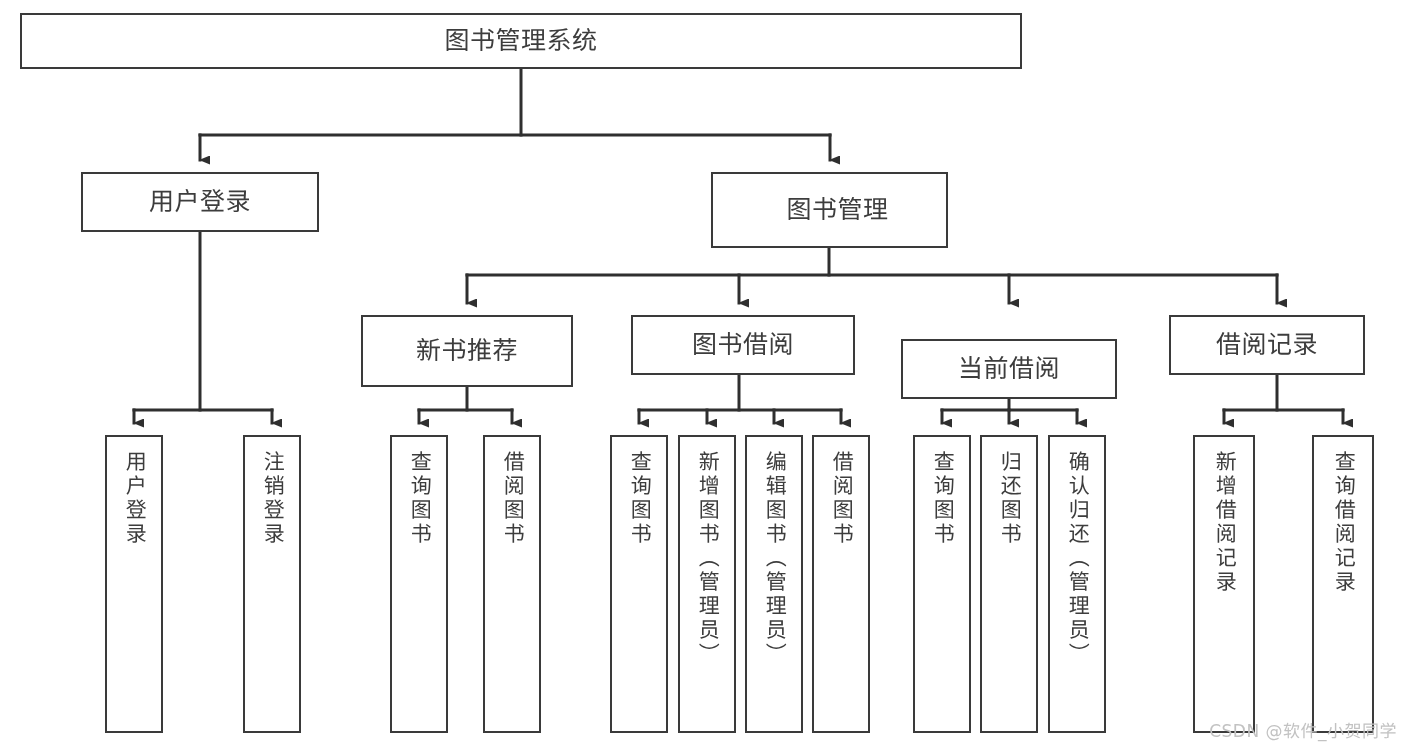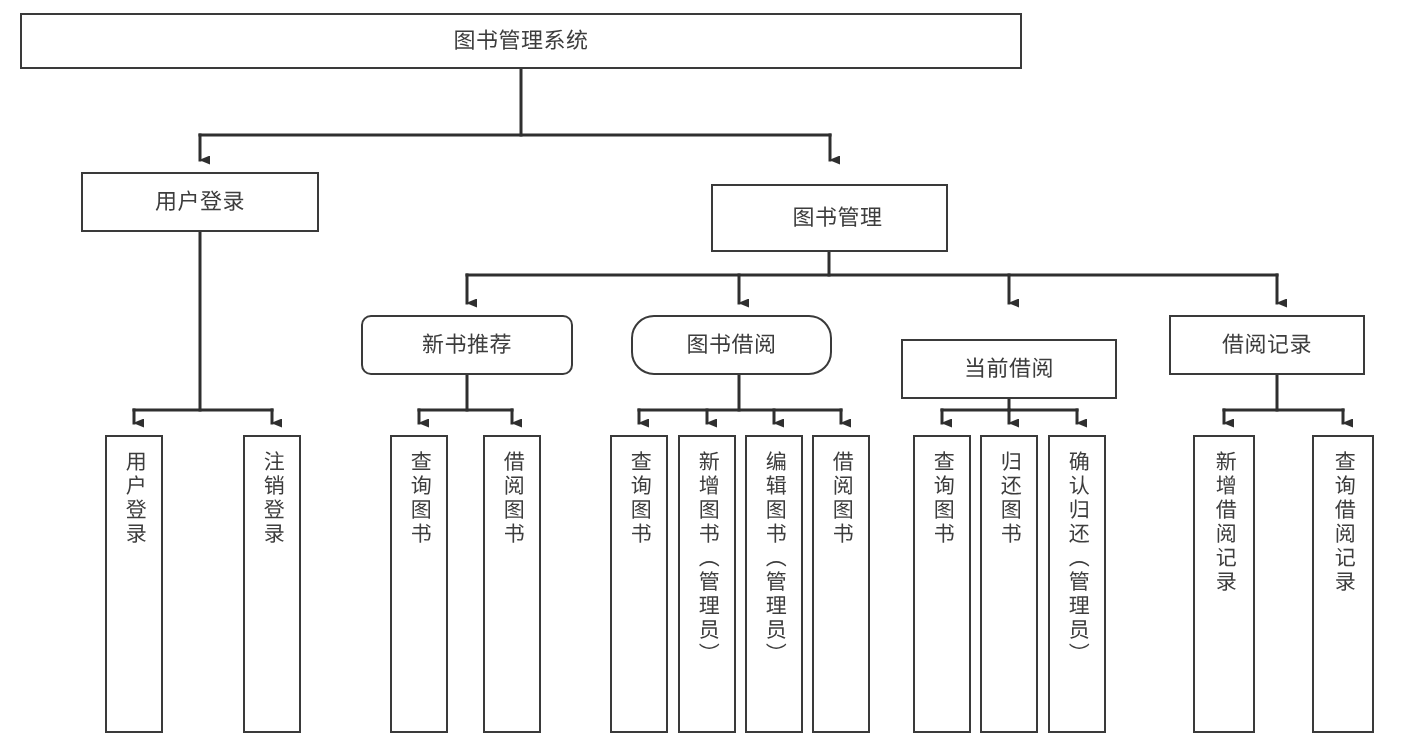--- a/index.html
+++ b/index.html
@@ -26,21 +26,21 @@
     position:absolute;
     box-sizing:border-box;
     background:#ffffff;
     border:2.5px solid #3a3a3a;
     display:flex;
     align-items:center;
     justify-content:center;
     z-index:3;
   }
   .node-label{
-    font-size:22px;
+    font-size:25px;
     line-height:1.15;
     letter-spacing:0.5px;
     color:#3d3d3d;
     white-space:nowrap;
     text-align:center;
   }
   .node.vertical{
     align-items:flex-start;
     justify-content:center;
     padding-top:14px;
@@ -117,27 +117,27 @@
       </g>
   </svg>
 
   <div id="nodes-layer">
       <div class="node" style="left: 20px; top: 13px; width: 1002px; height: 56px;">
         <span class="node-label">图书管理系统</span>
       </div>
       <div class="node" style="left: 81px; top: 172px; width: 238px; height: 60px;">
         <span class="node-label">用户登录</span>
       </div>
-      <div class="node" style="left: 711px; top: 184px; width: 237px; height: 68px; padding-left: 16px;">
+      <div class="node" style="left: 711px; top: 172px; width: 237px; height: 76px; padding-left: 16px;">
         <span class="node-label">图书管理</span>
       </div>
-      <div class="node" style="left: 361px; top: 315px; width: 212px; height: 60px; border-radius: 10px;">
+      <div class="node" style="left: 361px; top: 315px; width: 212px; height: 72px;">
         <span class="node-label">新书推荐</span>
       </div>
-      <div class="node" style="left: 631px; top: 315px; width: 201px; height: 60px; border-radius: 23px;">
+      <div class="node" style="left: 631px; top: 315px; width: 224px; height: 60px;">
         <span class="node-label">图书借阅</span>
       </div>
       <div class="node" style="left: 901px; top: 315px; width: 216px; height: 60px; margin-top: 24px;">
         <span class="node-label">当前借阅</span>
       </div>
       <div class="node" style="left: 1169px; top: 315px; width: 196px; height: 60px;">
         <span class="node-label">借阅记录</span>
       </div>
       <div class="node vertical" style="left: 105px; top: 435px; width: 58px; height: 298px;">
         <span class="node-label">用户登录</span>
@@ -173,13 +173,14 @@
         <span class="node-label">确认归还（管理员）</span>
       </div>
       <div class="node vertical tall" style="left: 1193px; top: 435px; width: 62px; height: 298px;">
         <span class="node-label">新增借阅记录</span>
       </div>
       <div class="node vertical tall" style="left: 1312px; top: 435px; width: 62px; height: 298px;">
         <span class="node-label">查询借阅记录</span>
       </div>
     </div>
 
+  <div class="watermark">CSDN @软件_小贺同学</div>
 </div>
 
 </body></html>

